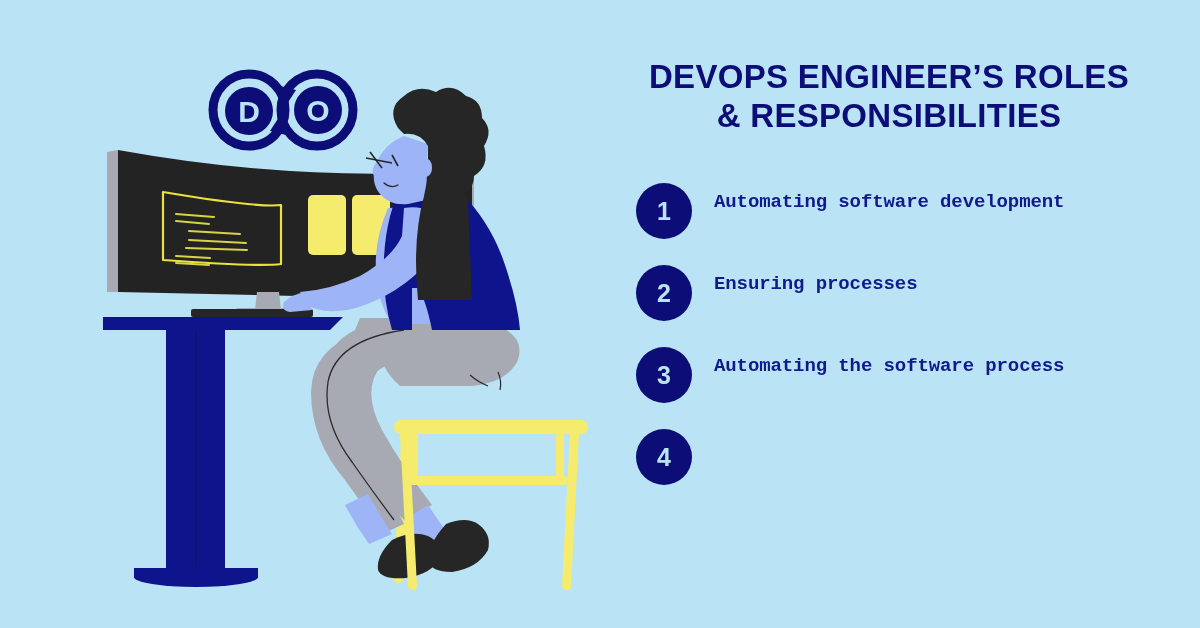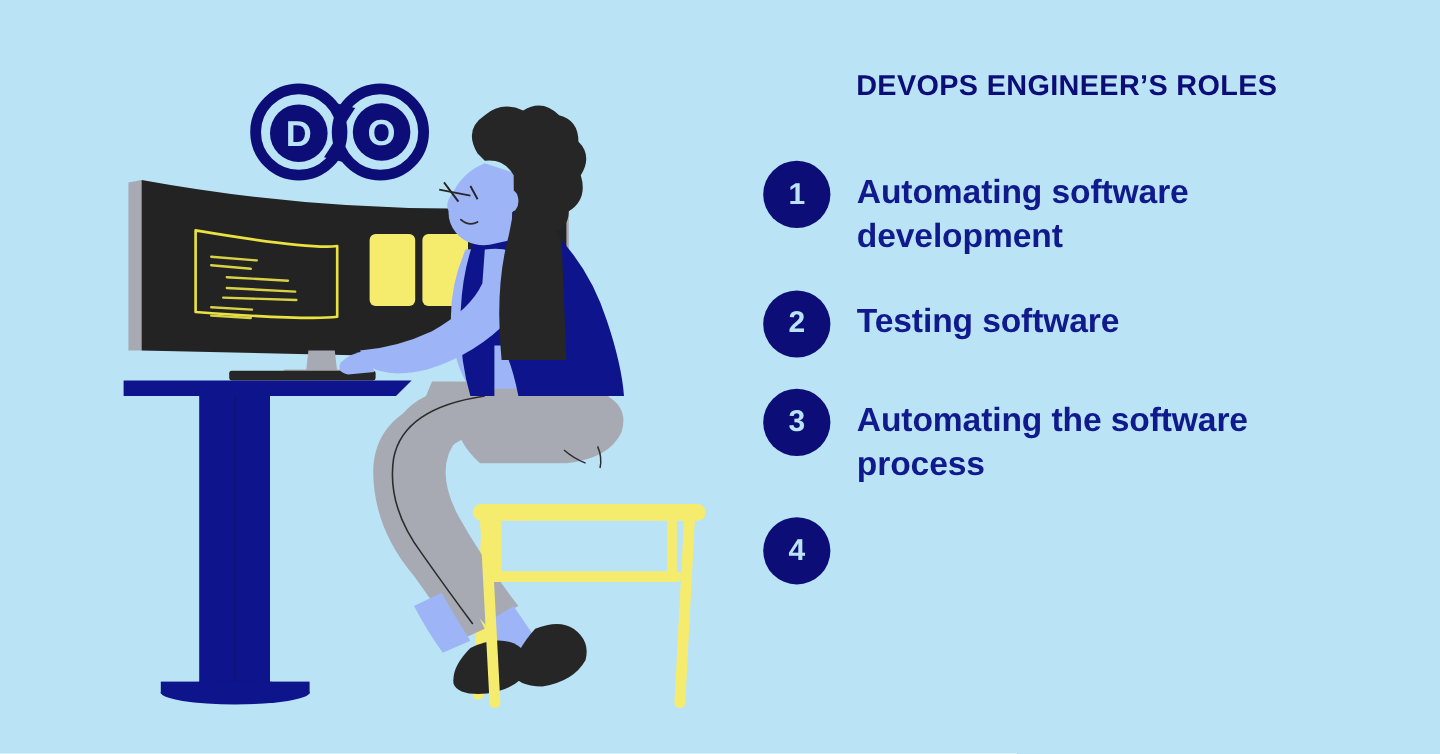--- a/index.html
+++ b/index.html
@@ -26,21 +26,21 @@
 
   
   #content {
     position:absolute;
     left:600px; top:0;
     width:600px; height:628px;
     padding:58px 40px 0 18px;
   }
 
   #title {
-    font-size:24px;
+    font-size:33px;
     font-weight:bold;
     line-height:1.17;
     letter-spacing:0.3px;
     color:#0d0d78;
     text-align:center;
     text-transform:uppercase;
     padding:0 12px;
   }
 
   #list {
@@ -65,27 +65,28 @@
     color:#bae4f5;
     font-size:25px;
     font-weight:bold;
     display:flex;
     align-items:center;
     justify-content:center;
     line-height:1;
   }
 
   .item-text {
-    font-size:28px;
+    font-size:19px;
     font-weight:bold;
     line-height:1.33;
     color:#111a8c;
     padding-top:7px;
     max-width:400px;
     letter-spacing:-0.1px;
+    font-family:Liberation Mono, monospace;
   }
 </style>
 </head>
 <body>
 
 <div id="canvas">
 
   <svg id="illustration" viewBox="0 0 600 628">
 
     <g>
@@ -226,32 +227,33 @@
       <rect x="410" y="434" width="8" height="46" fill="#f5ec6e"></rect>
       <rect x="556" y="434" width="8" height="46" fill="#f5ec6e"></rect>
     </g>
 
   </svg>
 
   <div id="content">
 
     <h1 id="title">
       <span>DEVOPS ENGINEER’S ROLES</span><br>
+      <span>&amp; RESPONSIBILITIES</span>
     </h1>
 
     <div id="list">
 
       <div class="list-item">
         <div class="badge">1</div>
         <div class="item-text">Automating software development</div>
       </div>
 
       <div class="list-item">
         <div class="badge">2</div>
-        <div class="item-text">Testing software</div>
+        <div class="item-text">Ensuring processes</div>
       </div>
 
       <div class="list-item">
         <div class="badge">3</div>
         <div class="item-text">Automating the software process</div>
       </div>
 
       <div class="list-item">
         <div class="badge">4</div>
       </div>

